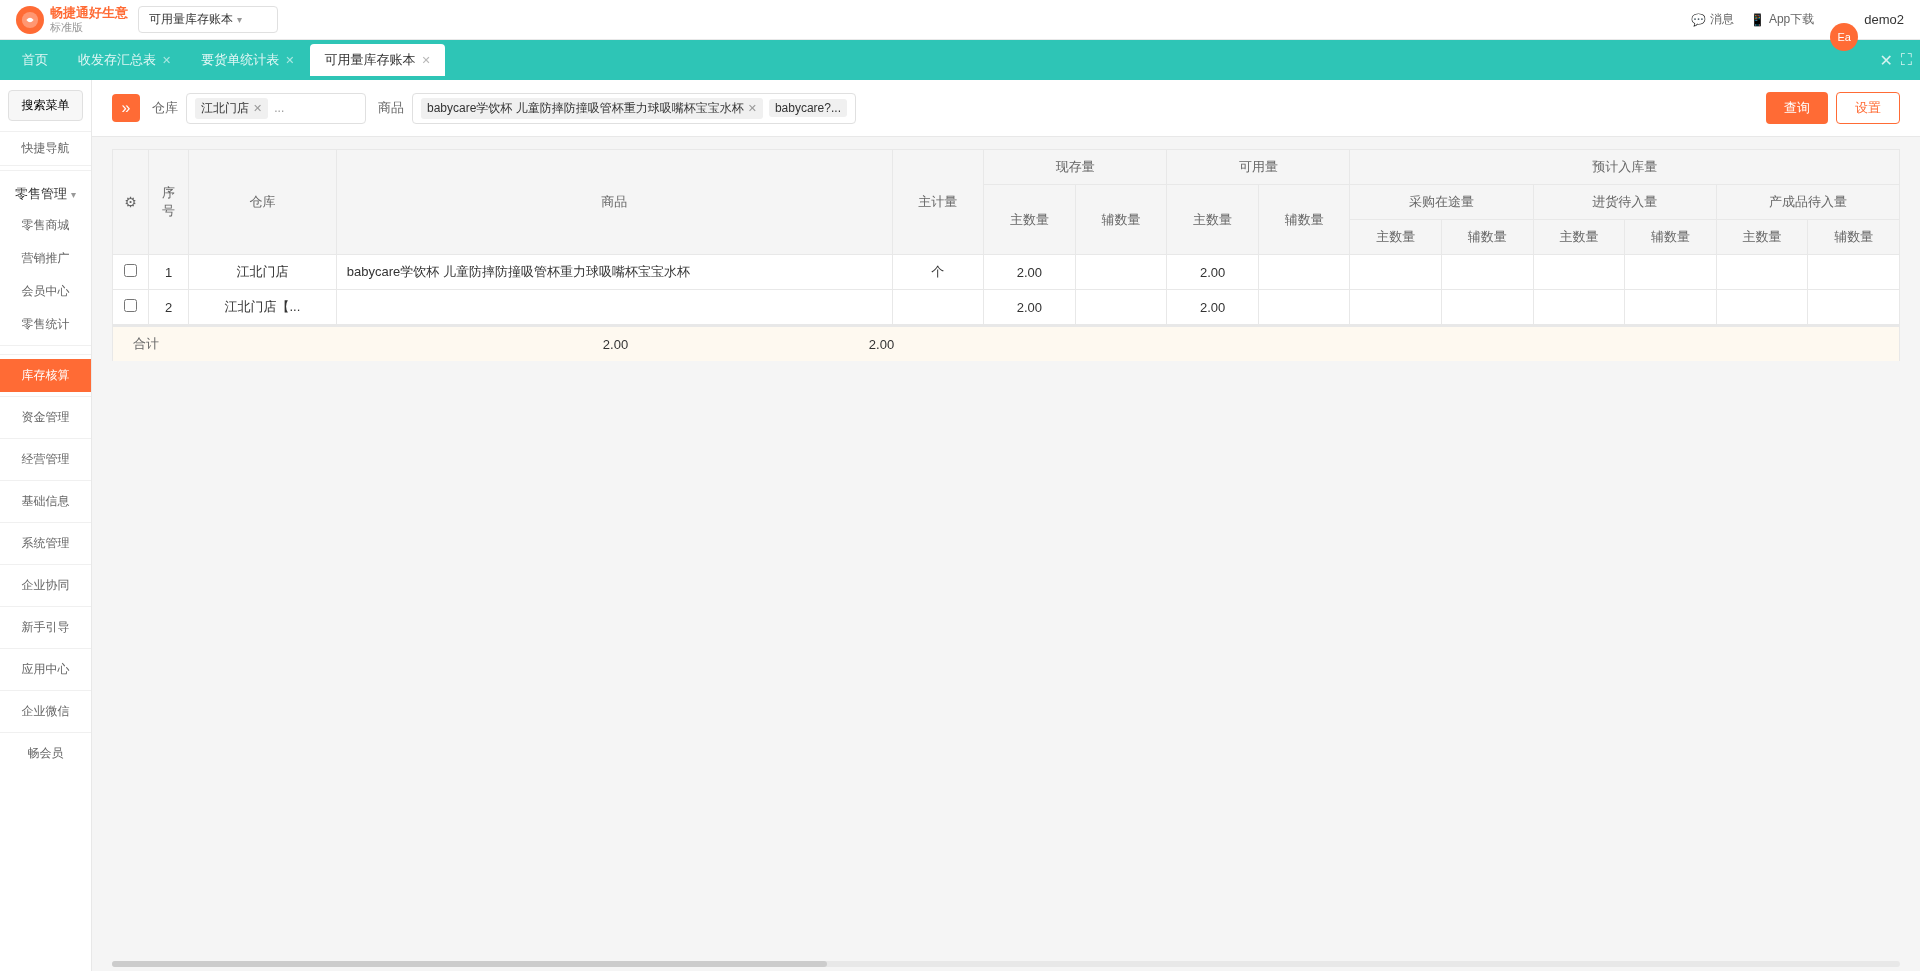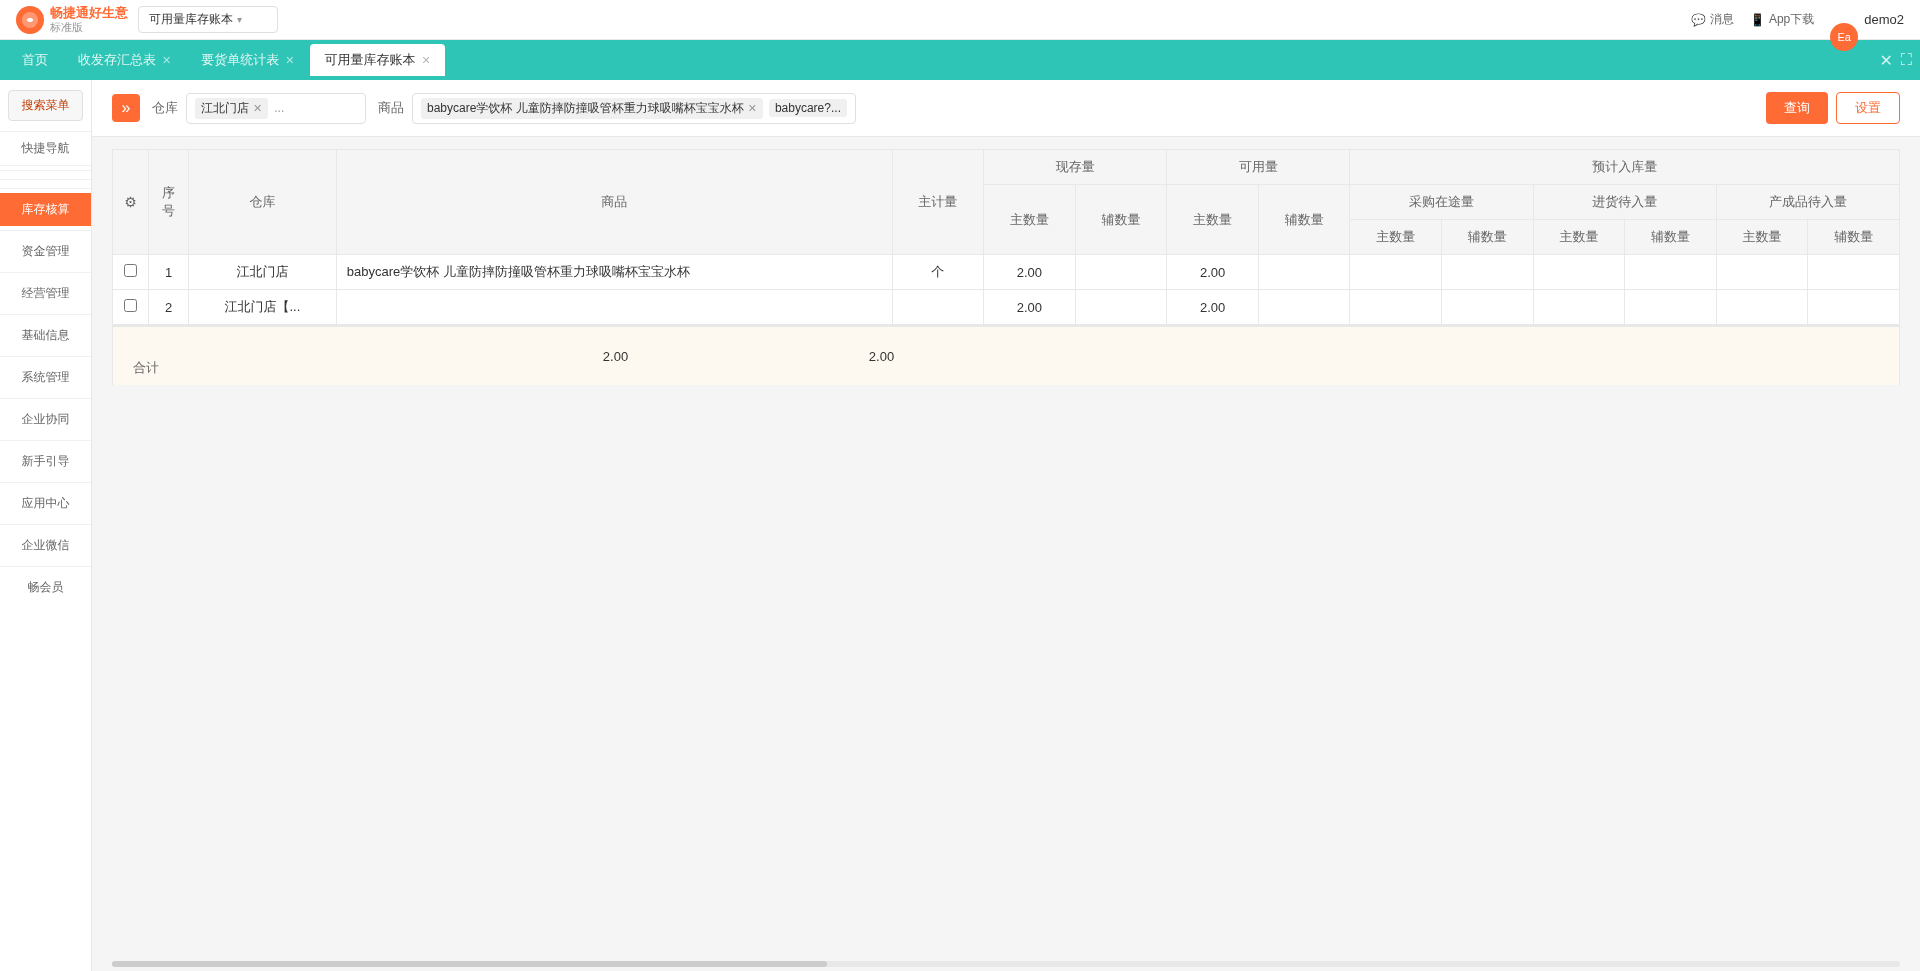--- a/index.html
+++ b/index.html
@@ -72,21 +72,21 @@
       border-bottom: 1px solid #f0f0f0;
     }
     .sidebar-search-btn {
       width: 100%;
       padding: 6px 4px;
       background: #f7f7f7;
       border: 1px solid #e0e0e0;
       border-radius: 4px;
       cursor: pointer;
       font-size: 12px;
-      color: #c2410c;
+      color: #000000;
       text-align: center;
     }
     .sidebar-nav-btn {
       padding: 8px 4px;
       text-align: center;
       font-size: 12px;
       color: #666;
       cursor: pointer;
       border-bottom: 1px solid #f0f0f0;
     }
@@ -244,21 +244,21 @@
       background: #fef9f0;
       border-top: 2px solid #e8e8e8;
       display: flex;
       align-items: center;
       padding: 8px 20px;
       font-size: 13px;
       color: #333;
       border-left: 1px solid #e8e8e8;
       border-right: 1px solid #e8e8e8;
     }
-    .footer-label { width: 156px; color: #666; margin-top: 24px; }
+    .footer-label { width: 156px; color: #666; }
     .footer-cell { flex: 1; text-align: center; font-weight: 500; }
 
     
     .scroll-bar-area {
       padding: 4px 20px;
       background: #f5f5f5;
     }
     .scroll-bar-track {
       height: 6px;
       background: #e8e8e8;
@@ -340,20 +340,30 @@
 
 <div class="layout">
 
   <div class="sidebar">
     <div class="sidebar-search">
       <button class="sidebar-search-btn">搜索菜单</button>
     </div>
     <div class="sidebar-nav-btn">快捷导航</div>
     <div class="sidebar-divider"></div>
 
+    <div class="sidebar-group">
+      <div class="sidebar-group-header">
+        <span>零售管理</span>
+        <span class="arrow chevron-down"></span>
+      </div>
+      <div class="sidebar-item">零售商城</div>
+      <div class="sidebar-item">营销推广</div>
+      <div class="sidebar-item">会员中心</div>
+      <div class="sidebar-item">零售统计</div>
+    </div>
     <div class="sidebar-divider"></div>
 
     <div class="sidebar-divider"></div>
 
     <div class="sidebar-item active">库存核算</div>
     <div class="sidebar-divider"></div>
     <div class="sidebar-item">资金管理</div>
     <div class="sidebar-divider"></div>
     <div class="sidebar-item">经营管理</div>
     <div class="sidebar-divider"></div>

